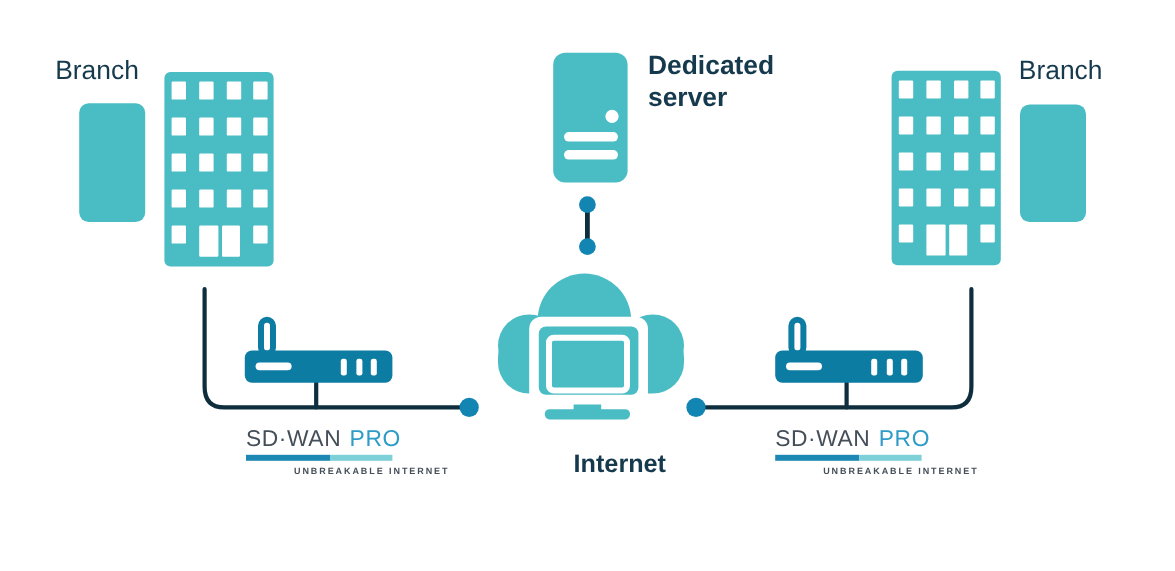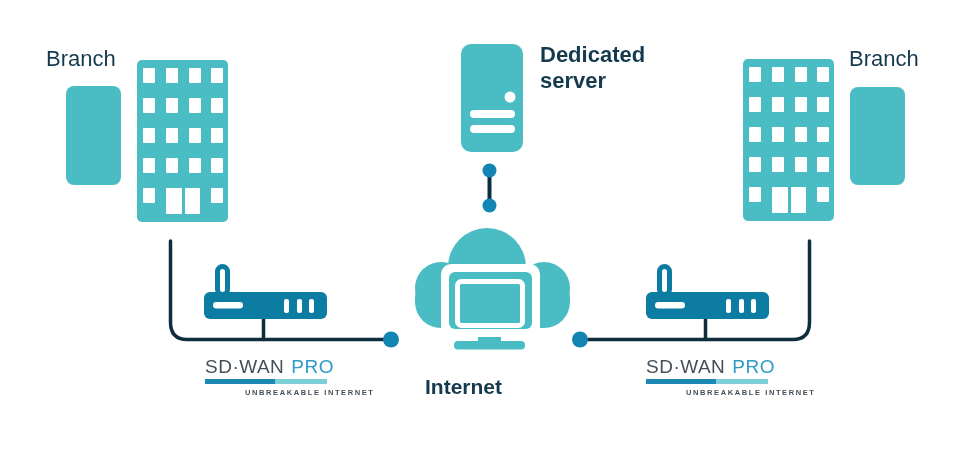--- a/index.html
+++ b/index.html
@@ -32,21 +32,21 @@
   .screen{fill:none;stroke:#ffffff;stroke-width:5;}
   .label{
     position:absolute;
     color:var(--c-text);
     font-size:22px;
     line-height:26px;
   }
   .server-label{left:540px;top:42px;width:132px;font-weight:bold;}
   .internet-label{
     left:425px;top:374px;width:130px;
-    text-align:left;font-weight:700;font-size:21px;
+    text-align:right;font-weight:700;font-size:21px;
   }
   .logo{position:absolute;top:356px;width:122px;text-align:center;}
   .logo-left{left:205px;}
   .logo-right{left:646px;}
   .logo-text{
     font-size:19px;font-weight:500;letter-spacing:.5px;
     color:var(--c-logo_slate);line-height:21px;white-space:nowrap;
   }
   .logo-pro{color:var(--c-logo_blue);margin-left:7px;}
   .logo-bar{display:flex;height:5px;margin-top:2px;}

